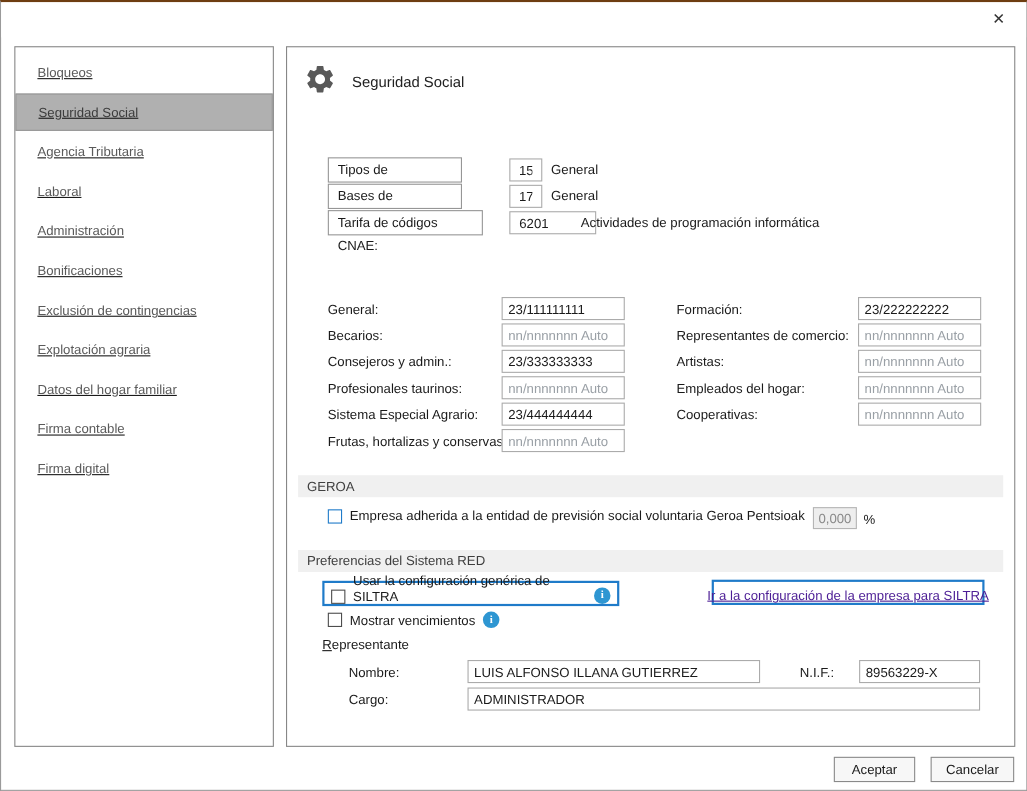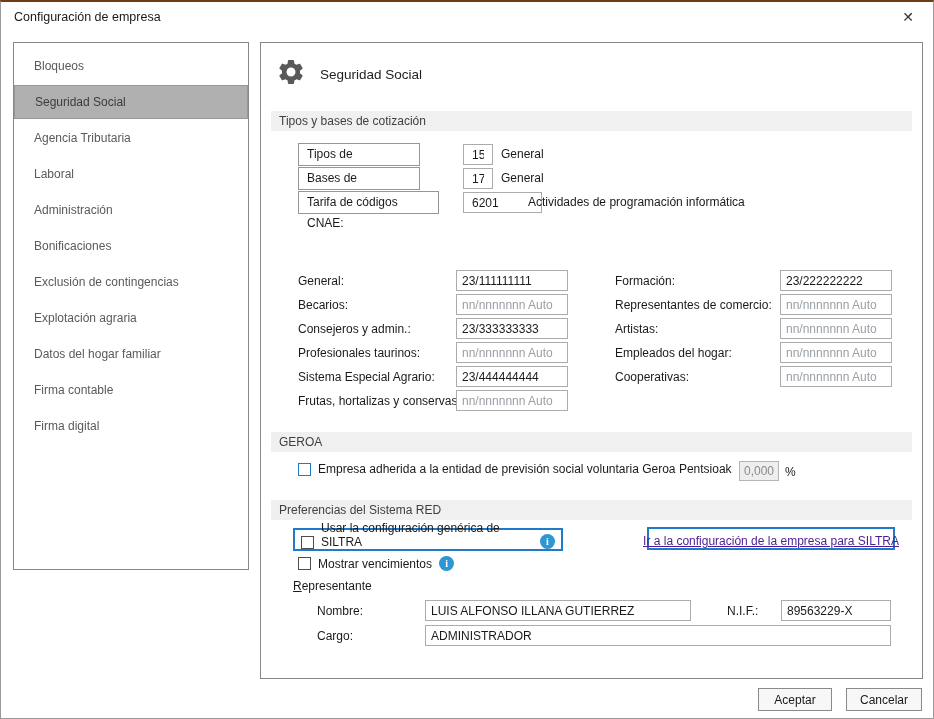--- a/index.html
+++ b/index.html
@@ -6,22 +6,22 @@
   body { background:#cfcfcf; font-family:"Liberation Sans", sans-serif; }
   .window{ position:relative; width:934px; height:719px; background:#fff;
            border:1px solid #9a9a9a; border-top:2px solid #6e3d11; overflow:hidden;
            font-family:"Liberation Sans", sans-serif; color:#1a1a1a; }
   
   .titlebar{ position:absolute; top:0; left:0; right:0; height:32px; background:#fff; }
   .titlebar .ttl{ position:absolute; left:13px; top:0; line-height:30px; font-size:12.5px; color:#1a1a1a;}
   .titlebar .close{ position:absolute; right:10px; top:0; width:30px; height:30px; text-align:center;
                     line-height:30px; font-size:14px; color:#333; cursor:pointer;}
   
-  .sidebar{ position:absolute; left:12px; top:40px; width:236px; height:528px; background:#fff;
-            border:1px solid #878787; padding-top:5px;}
+  .sidebar{ position:absolute; left:12px; top:40px; width:236px; height:637px; background:#fff;
+            border:1px solid #878787; padding-top:5px;text-decoration:underline;}
   .side-item{ height:36px; line-height:36px; padding-left:20px; font-size:12px; color:#5a5a5a; cursor:pointer;}
   .side-item.sel{ height:34px; line-height:32px; border:1px solid #979797; background:#b0b0b0;
                   color:#3c3c3c; margin:1px 0;}
   .main{ position:absolute; left:259px; top:40px; width:663px; height:637px; background:#fff;
          border:1px solid #878787;}
   
   .mhead{ position:absolute; top:14px; left:15px; display:flex; align-items:center; gap:14px;}
   .mhead .htitle{ font-size:13.5px; color:#222;}
   
   .secbar{ position:absolute; left:10px; width:641px; height:20px; background:#f0f0f0;
@@ -68,21 +68,20 @@
   
   .btn{ position:absolute; height:23px; background:#f7f7f7; border:1px solid #8a8a8a; font-size:12px;
         font-family:"Liberation Sans", sans-serif; color:#1a1a1a; cursor:pointer;}
 </style>
 </head>
 <body>
 
 <div class="window">
 
   <div class="titlebar">
-    <span class="ttl">Configuración de empresa</span>
     <span class="close">✕</span>
   </div>
 
   <div class="sidebar">
     <div class="side-item">Bloqueos</div>
     <div class="side-item sel">Seguridad Social</div>
     <div class="side-item">Agencia Tributaria</div>
     <div class="side-item">Laboral</div>
     <div class="side-item">Administración</div>
     <div class="side-item">Bonificaciones</div>
@@ -97,21 +96,20 @@
 
     <div class="mhead">
       <span>
         <svg width="30" height="30" viewBox="0 0 24 24" fill="#595959">
             <path d="M19.14 12.94c.04-.3.06-.61.06-.94 0-.32-.02-.64-.07-.94l2.03-1.58c.18-.14.23-.41.12-.61l-1.92-3.32c-.12-.22-.37-.29-.59-.22l-2.39.96c-.5-.38-1.03-.7-1.62-.94L14.4 2.81c-.04-.24-.24-.41-.48-.41h-3.84c-.24 0-.43.17-.47.41L9.25 5.35c-.59.24-1.13.57-1.62.94l-2.39-.96c-.22-.08-.47 0-.59.22L2.74 8.87c-.12.21-.08.47.12.61l2.03 1.58c-.05.3-.09.63-.09.94s.02.64.07.94l-2.03 1.58c-.18.14-.23.41-.12.61l1.92 3.32c.12.22.37.29.59.22l2.39-.96c.5.38 1.03.7 1.62.94l.36 2.54c.05.24.24.41.48.41h3.84c.24 0 .44-.17.47-.41l.36-2.54c.59-.24 1.13-.56 1.62-.94l2.39.96c.22.08.47 0 .59-.22l1.92-3.32c.12-.22.07-.47-.12-.61l-2.01-1.58zM12 15.6c-1.98 0-3.6-1.62-3.6-3.6s1.62-3.6 3.6-3.6 3.6 1.62 3.6 3.6-1.62 3.6-3.6 3.6z"></path>
           </svg>
       </span>
       <span class="htitle">Seguridad Social</span>
     </div>
 
-    <div class="secbar" style="top:68px;">Tipos y bases de cotización</div>
 
     <div class="trow" style="top:100px;">
       <button class="tbtn w122">Tipos de cotización:</button>
       <input class="tval num" value="15" style="">
       <span class="tsuf" style="left:203px;">General</span>
     </div>
     <div class="trow" style="top:124px;">
       <button class="tbtn w122">Bases de cotización:</button>
       <input class="tval num" value="17" style="">
       <span class="tsuf" style="left:203px;">General</span>

